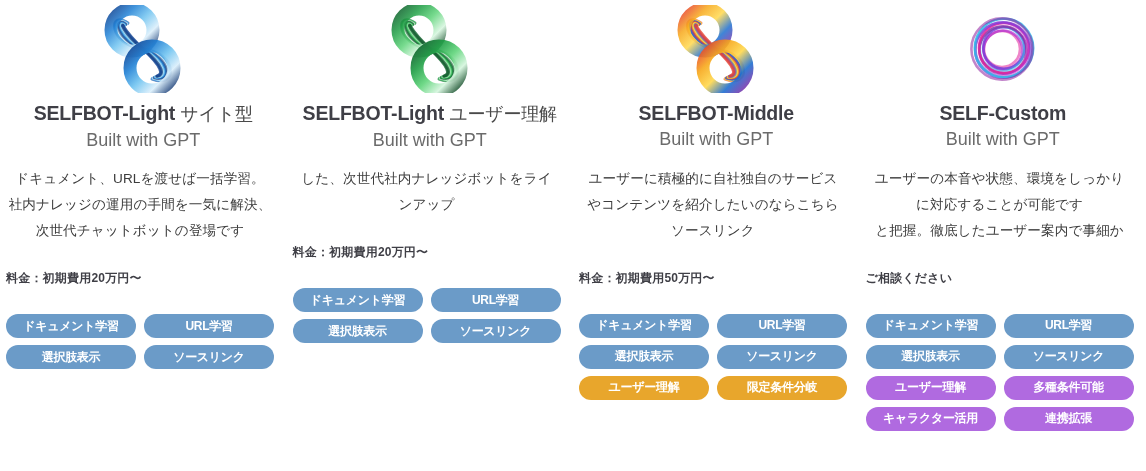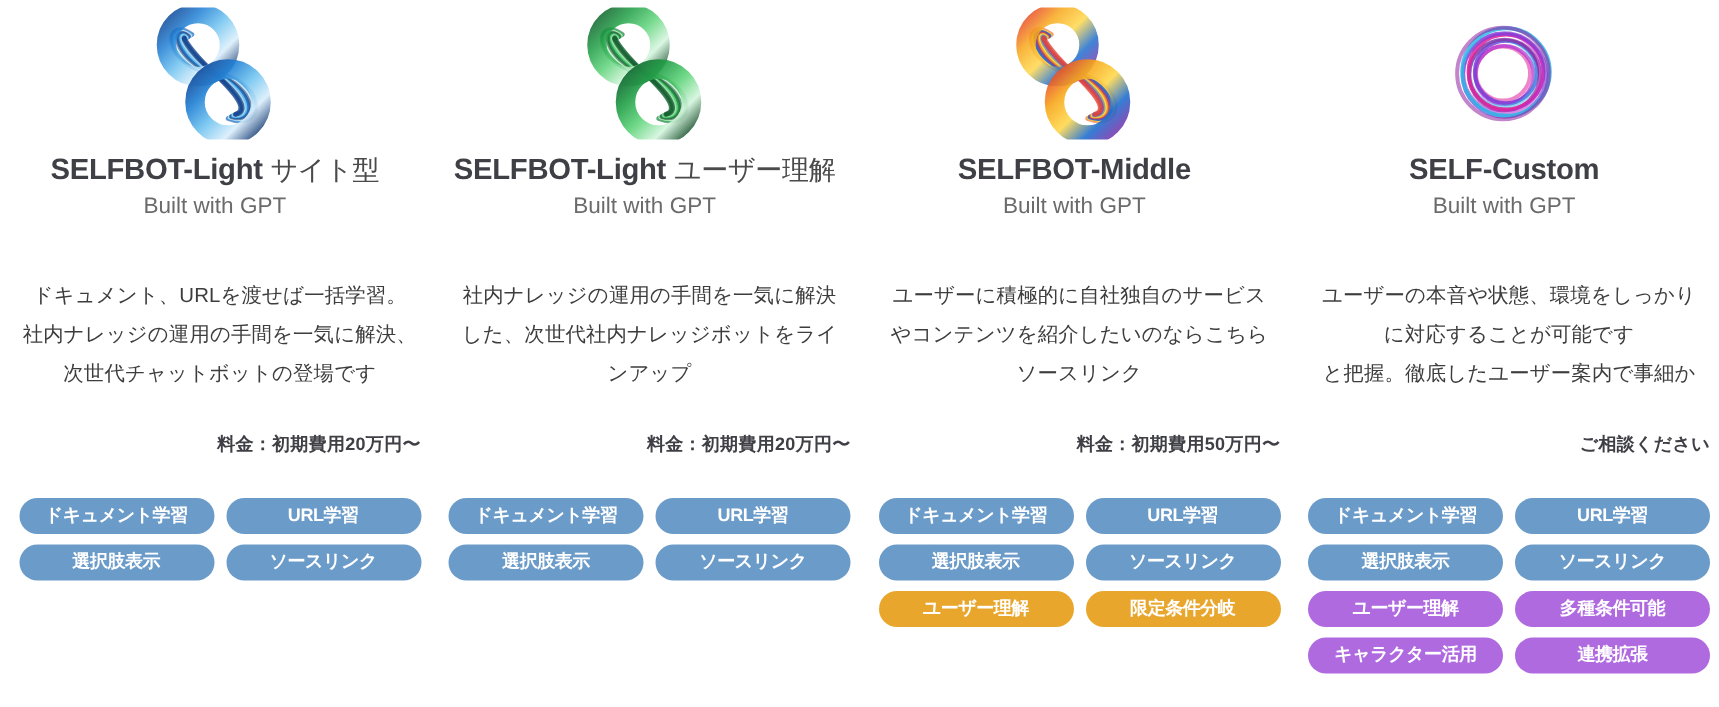--- a/index.html
+++ b/index.html
@@ -22,21 +22,21 @@
     width: 1146px;
     height: 471px;
     align-items: flex-start;
   }
 
   .plan-col {
     width: 286.5px;
     flex: 0 0 286.5px;
     display: flex;
     flex-direction: column;
-    align-items: flex-end;
+    align-items: flex-start;
     padding: 0 6px;
   }
 
   
   .logo-wrap {
     height: 95px;
     width: 100%;
     display: flex;
     align-items: center;
     justify-content: center;
@@ -57,29 +57,29 @@
     letter-spacing: -0.2px;
     line-height: 1.15;
     white-space: nowrap;
   }
   .plan-title .suffix {
     font-weight: normal;
     font-size: 18px;
     color: #4a4a4a;
   }
   .plan-subtitle {
-    font-size: 15px;
+    font-size: 18px;
     color: #6b6b6b;
     margin-top: 4px;
     line-height: 1.3;
   }
 
   
   .plan-desc {
-    margin-top: 36px;
+    margin-top: 14px;
     font-size: 13.6px;
     line-height: 26px;
     color: #3d3d3d;
     text-align: center;
     width: 100%;
     max-width: 268px;
     letter-spacing: 0.1px;
   }
 
   
@@ -195,21 +195,20 @@
           <path d="M20.75,21 C21,19 21,25 41,44 C61,63 61,69 55.25,71" fill="none" stroke="#0a5c28" stroke-width="3.1" stroke-linecap="round" opacity="0.78"></path>
           <ellipse cx="30" cy="25" rx="21" ry="21" fill="none" stroke="url(#g1)" stroke-width="13" opacity="0.85"></ellipse>
           <ellipse cx="50" cy="63" rx="22" ry="22" fill="none" stroke="url(#g1)" stroke-width="13" opacity="0.9"></ellipse>
         </svg>
       </div>
       <div class="title-block">
         <div class="plan-title"><span>SELFBOT-Light</span> <span class="suffix">ユーザー理解</span></div>
         <div class="plan-subtitle">Built with GPT</div>
       </div>
       <div class="plan-desc">
-        <div>社内ナレッジの運用の手間を一気に解決</div>
         <div>した、次世代社内ナレッジボットをライ</div>
         <div>ンアップ</div>
       </div>
       <div class="plan-price">料金：初期費用20万円〜</div>
       <div class="tag-grid">
         <div class="tag-pill tag-blue">ドキュメント学習</div>
         <div class="tag-pill tag-blue">URL学習</div>
         <div class="tag-pill tag-blue">選択肢表示</div>
         <div class="tag-pill tag-blue">ソースリンク</div>
       </div>

